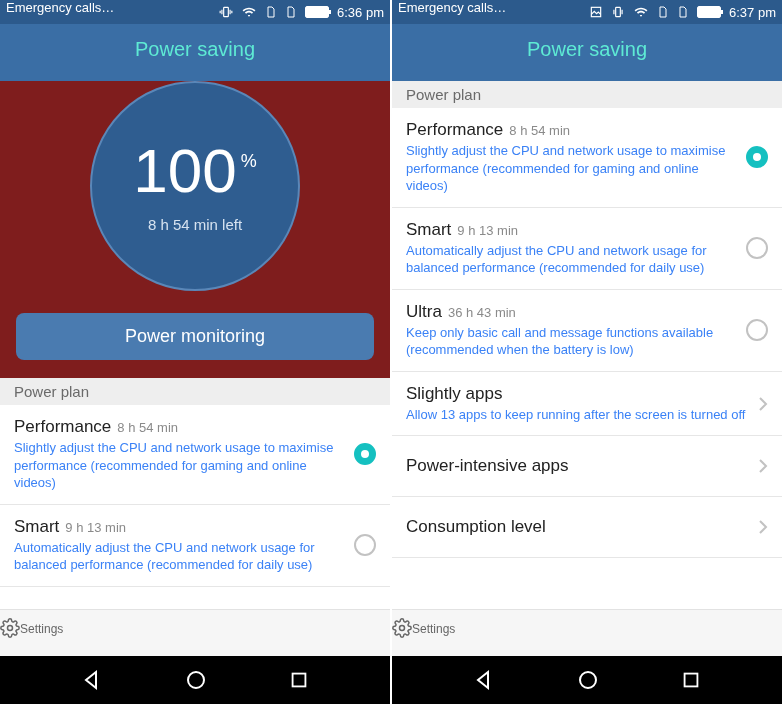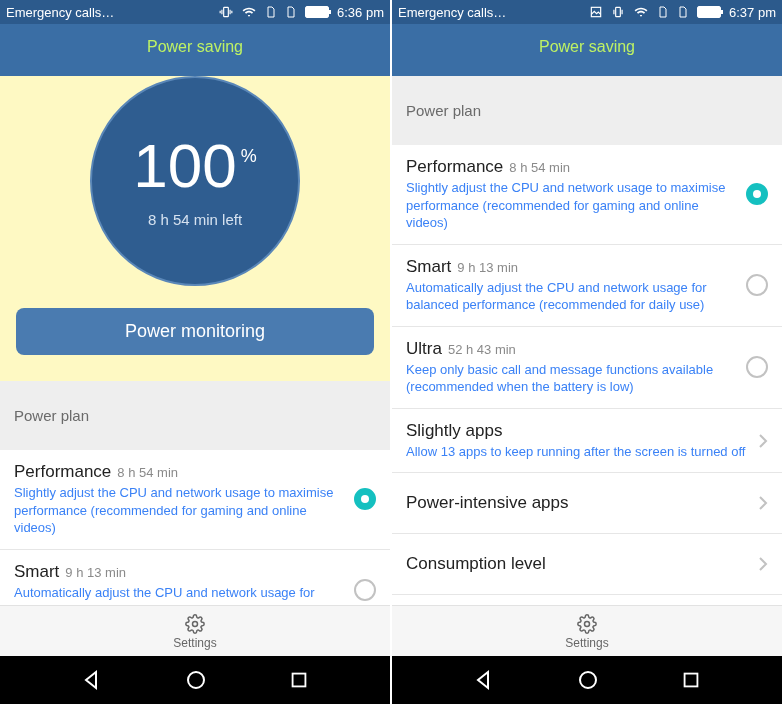--- a/index.html
+++ b/index.html
@@ -17,45 +17,44 @@
     display: flex;
     flex-direction: column;
     background: #fff;
     position: relative;
   }
   .status-bar {
     background: #2c5a8c;
     color: #fff;
     height: 24px;
     display: flex;
-    align-items: center;
     padding: 0 6px;
     font-size: 13px;
   }
   .status-left { flex: 1; white-space: nowrap; overflow: hidden; }
   .status-right { display: flex; align-items: center; gap: 8px; }
   .status-right svg { display: block; }
   .battery { width: 24px; height: 12px; border: 1px solid #fff; border-radius: 2px; position: relative; }
   .battery::after { content: ""; position: absolute; right: -3px; top: 3px; width: 2px; height: 4px; background: #fff; }
   .battery-fill { background: #fff; height: 100%; width: 100%; }
   .time { font-size: 13px; }
   .header {
     background: #3a6ea5;
-    color: #bef264;
+    color: #5eead4;
     text-align: center;
     padding: 14px 0 20px;
-    font-size: 16px;
+    font-size: 20px;
     font-weight: 400;
   }
   .gauge-area {
-    background: #fef9c3;
+    background: #7f1d1d;
     display: flex;
     flex-direction: column;
     align-items: center;
-    padding-bottom: 26px;
+    padding-bottom: 18px;
   }
   .gauge {
     width: 210px;
     height: 210px;
     border-radius: 50%;
     background: #2f5d90;
     border: 2px solid #5a87b8;
     display: flex;
     flex-direction: column;
     align-items: center;
@@ -77,21 +76,21 @@
     color: #fff;
     width: 92%;
     text-align: center;
     padding: 13px 0;
     border-radius: 8px;
     font-size: 18px;
   }
   .section-hdr {
     background: #eeeeee;
     color: #6a6a6a;
-    padding: 26px 14px;
+    padding: 5px 14px;
     font-size: 15px;
   }
   .row {
     background: #fff;
     padding: 12px 14px;
     border-bottom: 1px solid #e6e6e6;
     display: flex;
     align-items: center;
     gap: 10px;
   }
@@ -119,23 +118,23 @@
   }
   .chevron {
     flex-shrink: 0;
     color: #c2c2c2;
   }
   .row-simple .row-title { font-size: 17px; }
   .bottom-settings {
     background: #f6f6f6;
     border-top: 1px solid #e2e2e2;
     display: flex;
-    flex-direction: column;
-    align-items: center;
-    padding: 8px 0 6px;
+    flex-direction: row;
+    align-items: center;
+    padding: 8px 0 18px;
     color: #666;
   }
   .bottom-settings svg { display: block; }
   .bottom-settings-label { font-size: 12px; margin-top: 2px; }
   .navbar {
     background: #000;
     height: 48px;
     display: flex;
     justify-content: space-evenly;
     align-items: center;
@@ -268,21 +267,21 @@
     <div class="row">
       <div class="row-main">
         <div class="row-title"><span>Smart</span><span class="duration">9 h 13 min</span></div>
         <div class="row-desc">Automatically adjust the CPU and network usage for balanced performance (recommended for daily use)</div>
       </div>
       <div class="radio"></div>
     </div>
 
     <div class="row">
       <div class="row-main">
-        <div class="row-title"><span>Ultra</span><span class="duration">52 h 43 min</span></div>
+        <div class="row-title"><span>Ultra</span><span class="duration">36 h 43 min</span></div>
         <div class="row-desc">Keep only basic call and message functions available (recommended when the battery is low)</div>
       </div>
       <div class="radio"></div>
     </div>
 
 
     <div class="row row-simple">
       <div class="row-main">
         <div class="row-title">Slightly apps</div>
         <div class="row-desc">Allow 13 apps to keep running after the screen is turned off</div>

